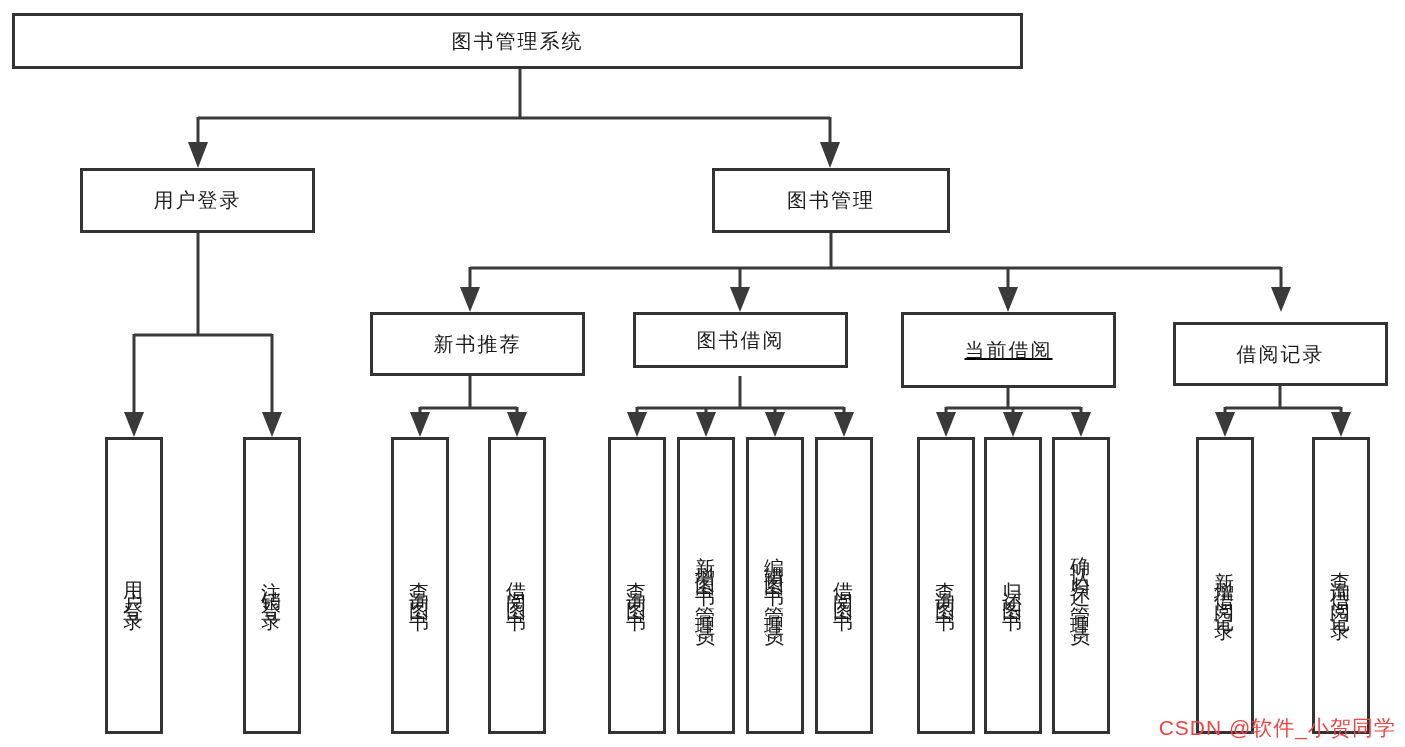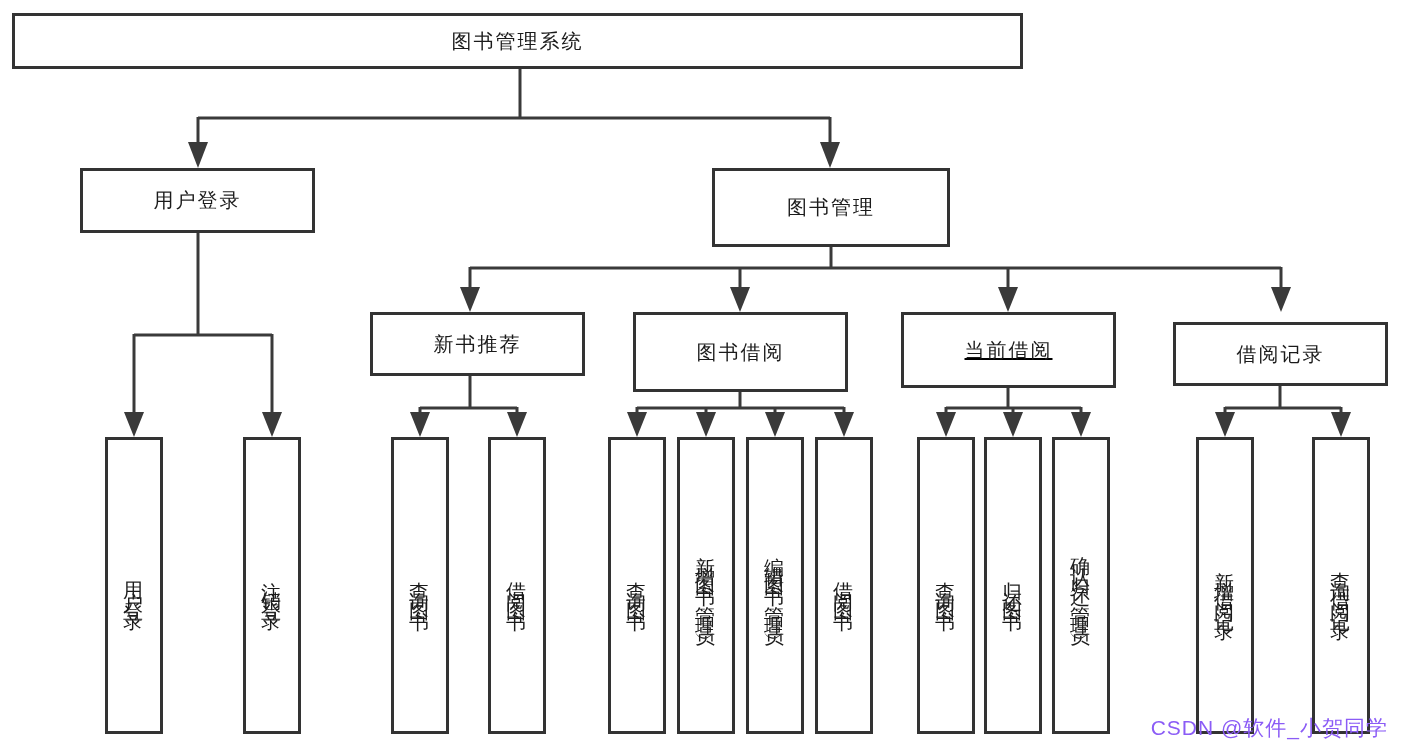--- a/index.html
+++ b/index.html
@@ -34,36 +34,36 @@
     white-space: nowrap;
   }
   .leaf span {
     writing-mode: vertical-rl;
     text-orientation: upright;
     letter-spacing: 10px;
     font-size: 20px;
   }
   .root-box   { left: 12px;  top: 13px;  width: 1011px; height: 56px; }
   .b-user     { left: 80px;  top: 168px; width: 235px;  height: 65px; }
-  .b-book     { left: 712px; top: 168px; width: 238px;  height: 79px; }
+  .b-book     { left: 712px; top: 168px; width: 238px;  height: 65px; }
   .g-xinshu   { left: 362px; top: 312px; width: 215px;  height: 64px; margin-left: 8px; }
-  .g-jieyue   { left: 633px; top: 312px; width: 215px;  height: 80px; text-align: right; }
+  .g-jieyue   { left: 633px; top: 312px; width: 215px;  height: 56px; text-align: right; }
   .g-dangqian { left: 901px; top: 312px; width: 215px;  height: 76px; text-decoration: underline; }
   .g-jilu     { left: 1173px;top: 312px; width: 215px;  height: 64px; margin-top: 10px; }
   .leaf { top: 437px; width: 58px; height: 297px; }
   .l-1a { left: 105px; }  .l-1b { left: 243px; }
   .l-2a { left: 391px; }  .l-2b { left: 488px; }
   .l-3a { left: 608px; }  .l-3b { left: 677px; } .l-3c { left: 746px; } .l-3d { left: 815px; }
   .l-4a { left: 917px; }  .l-4b { left: 984px; } .l-4c { left: 1052px; }
   .l-5a { left: 1196px; } .l-5b { left: 1312px; }
   .watermark {
     position: absolute;
-    right: 17px;
+    right: 9px;
     bottom: 5px;
-    color: #8b5cf6;
+    color: #ef4444;
     font-size: 21px;
     letter-spacing: 1px;
     z-index: 3;
     white-space: nowrap;
   }
 </style>
 </head>
 <body>
 
 <div class="canvas">

